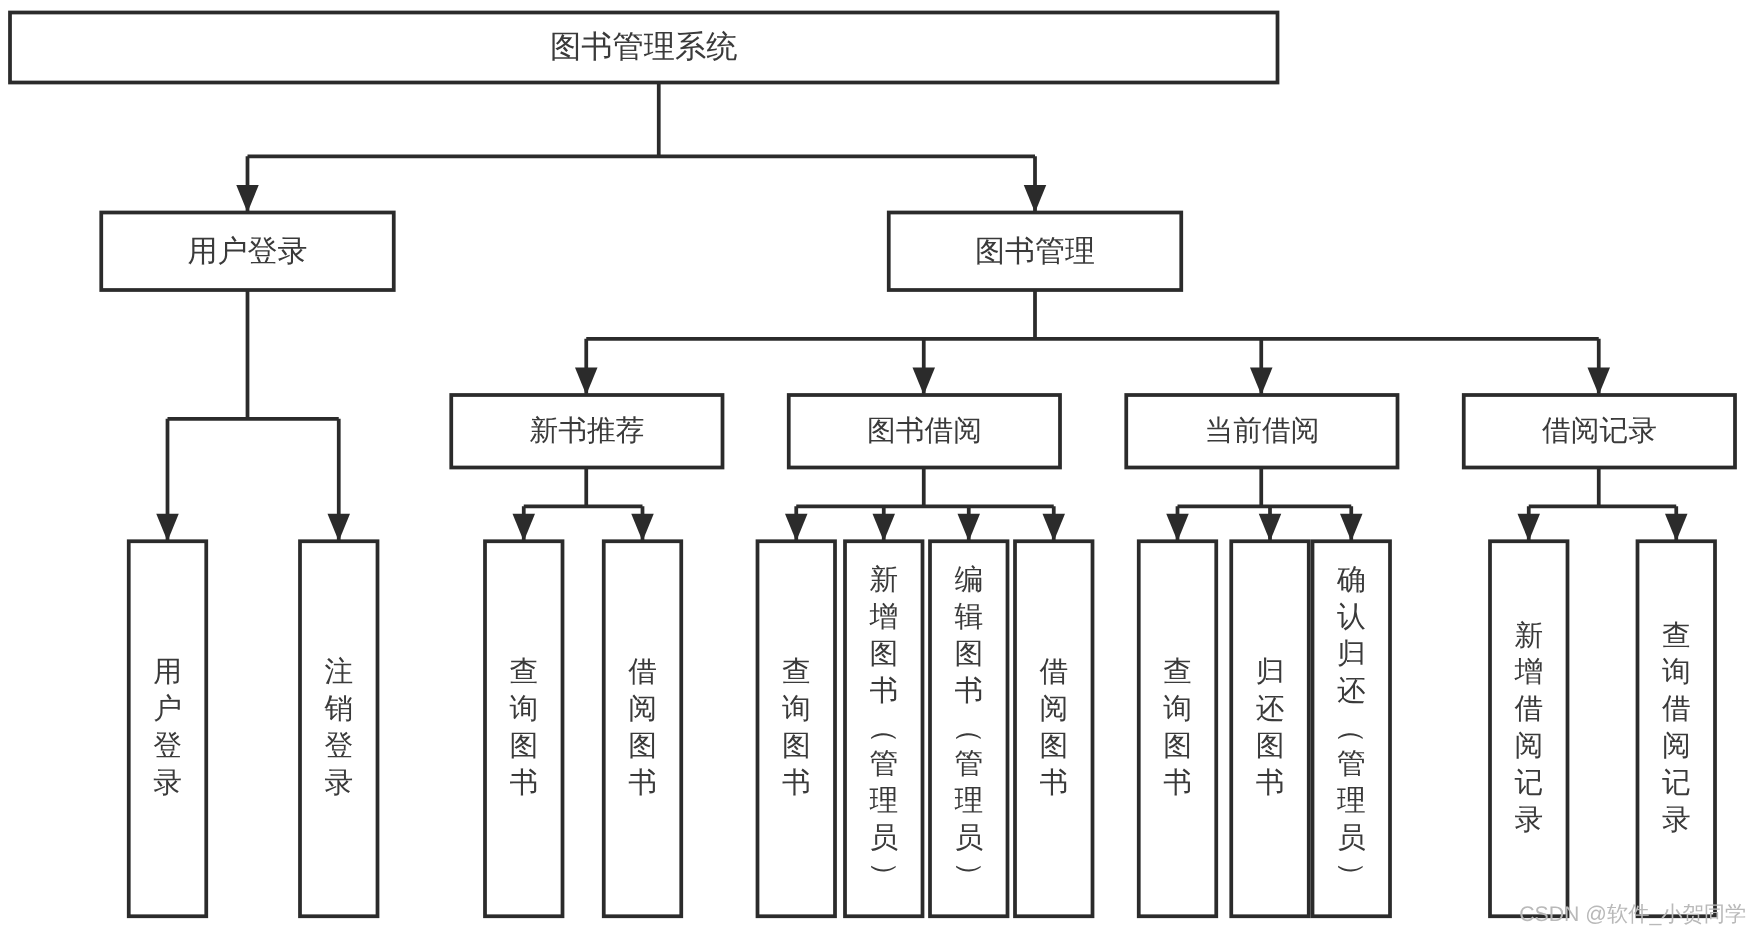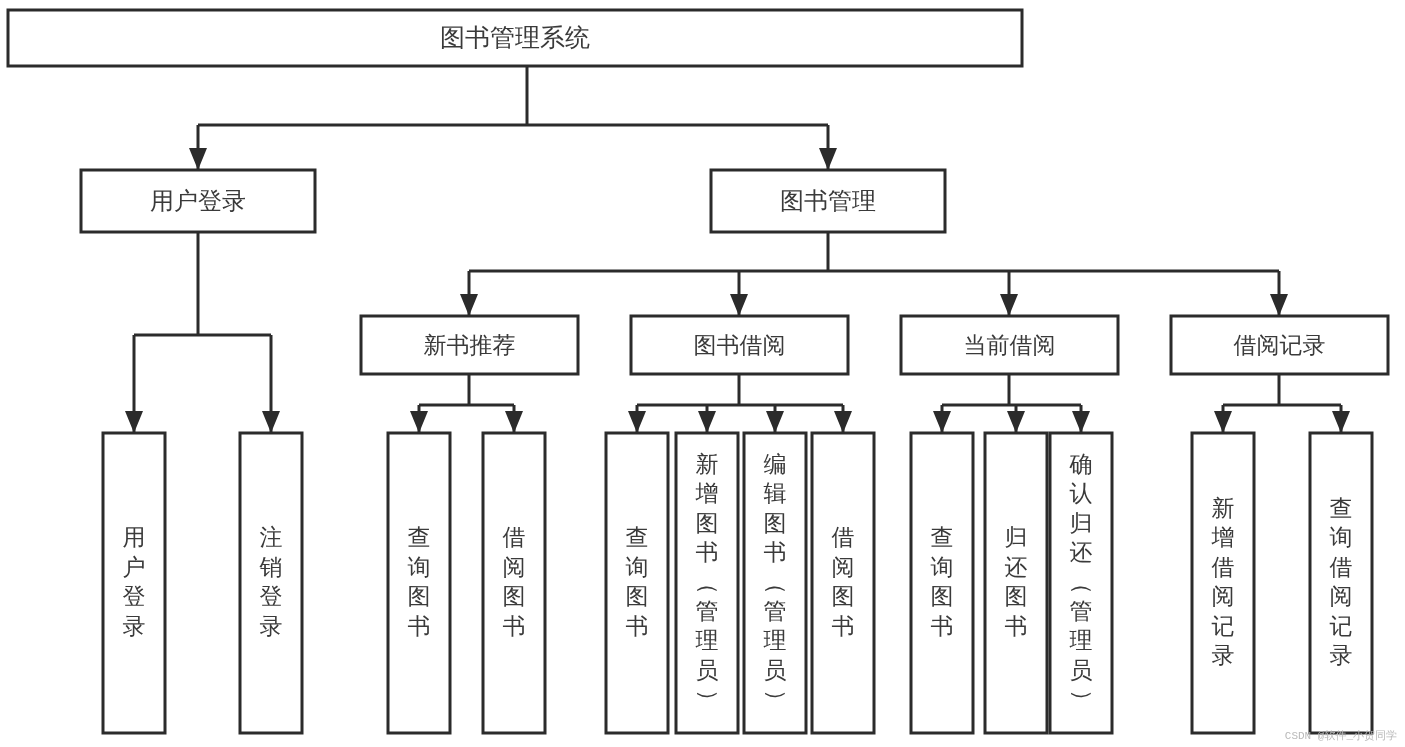--- a/index.html
+++ b/index.html
@@ -55,22 +55,22 @@
   }
   .arrow-head {
     fill: #2b2b2b;
     stroke: none;
   }
   .watermark {
     position: absolute;
     right: 8px;
     bottom: 4px;
     color: #b9b9b9;
-    font-size: 11px;
-    font-family: Liberation Mono, monospace;
+    font-size: 17px;
+    font-family: Liberation Sans, sans-serif;
     white-space: nowrap;
     user-select: none;
   }
 </style>
 </head>
 <body>
 
 <div id="diagram-root">
   <svg id="chart-svg" viewBox="0 0 1405 747" xmlns="http://www.w3.org/2000/svg">
     <g id="layer-connectors">

